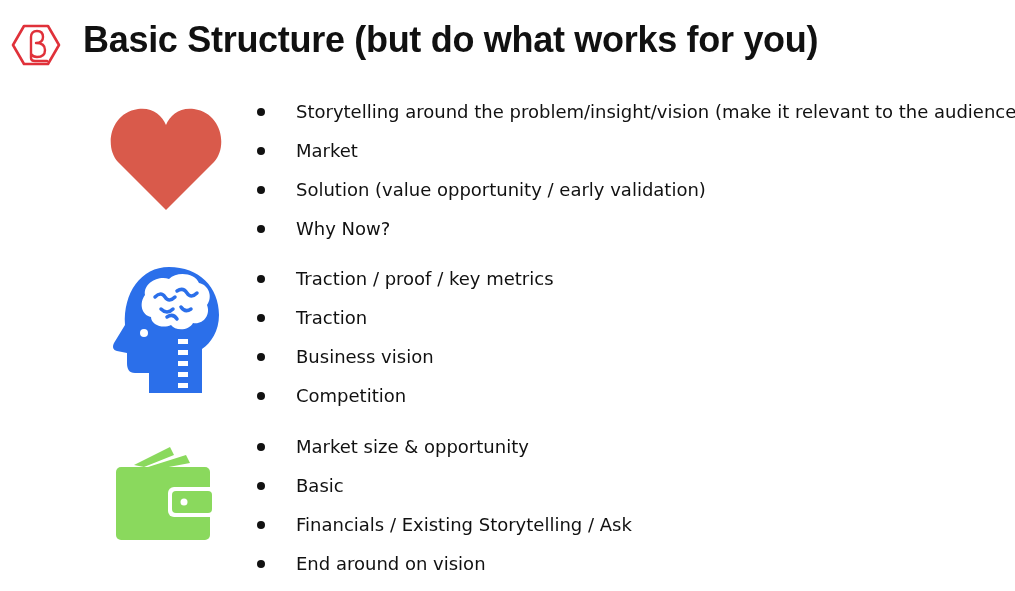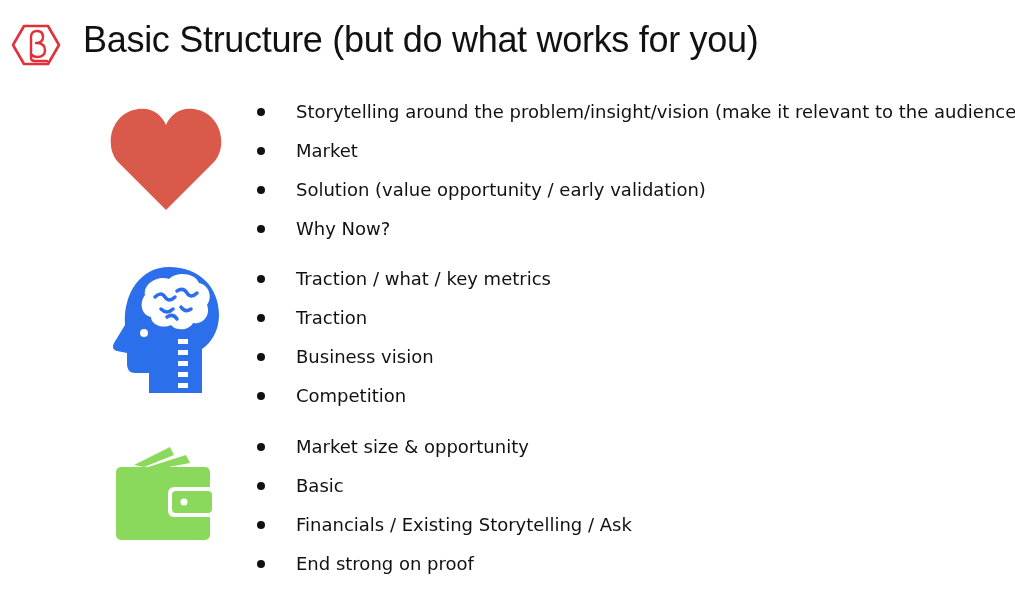--- a/index.html
+++ b/index.html
@@ -1,19 +1,19 @@
 <!DOCTYPE html>
 <html><head>
 <meta charset="utf-8">
 <style>
   html, body { margin: 0; padding: 0; background: #ffffff; }
   body { width: 1015px; height: 591px; position: relative; overflow: hidden;
          font-family: "DejaVu Sans", sans-serif; color: #111; }
   .logo { position: absolute; left: 11px; top: 24px; width: 50px; height: 42px; }
-  .title { position: absolute; left: 83px; top: 19px; font-size: 36px; font-weight: normal;
+  .title { position: absolute; left: 83px; top: 19px; font-size: 36px; font-weight: bold;
            font-family: "Liberation Sans", sans-serif; letter-spacing: -0.3px; color: #111;
            white-space: nowrap; }
   .section-icon { position: absolute; }
   .bullet-list { position: absolute; left: 257px; margin: 0; padding: 0; list-style: none; }
   .bullet-list li { position: relative; height: 39px; font-size: 18px; line-height: 24px;
                     white-space: nowrap; color: #111; }
   .bullet-list li .dot { position: absolute; left: 0; top: 8px; width: 8px; height: 8px;
                          border-radius: 50%; background: #111; }
   .bullet-list li .txt { position: absolute; left: 39px; top: 0; }
 </style>
@@ -62,21 +62,21 @@
     <rect x="67" y="74" width="10" height="5" fill="#ffffff"></rect>
     <rect x="67" y="85" width="10" height="5" fill="#ffffff"></rect>
     <rect x="67" y="96" width="10" height="5" fill="#ffffff"></rect>
     <rect x="67" y="107" width="10" height="5" fill="#ffffff"></rect>
     <rect x="67" y="118" width="10" height="5" fill="#ffffff"></rect>
   </svg>
 </div>
 <ul class="bullet-list" style="top:267px;">
   <li>
       <span class="dot"></span>
-      <span class="txt">Traction / what / key metrics</span>
+      <span class="txt">Traction / proof / key metrics</span>
     </li>
   <li>
       <span class="dot"></span>
       <span class="txt">Traction</span>
     </li>
   <li>
       <span class="dot"></span>
       <span class="txt">Business vision</span>
     </li>
   <li>
@@ -103,15 +103,15 @@
   <li>
       <span class="dot"></span>
       <span class="txt">Basic</span>
     </li>
   <li>
       <span class="dot"></span>
       <span class="txt">Financials / Existing Storytelling / Ask</span>
     </li>
   <li>
       <span class="dot"></span>
-      <span class="txt">End strong on proof</span>
+      <span class="txt">End around on vision</span>
     </li>
 </ul>
 
 </body></html>

